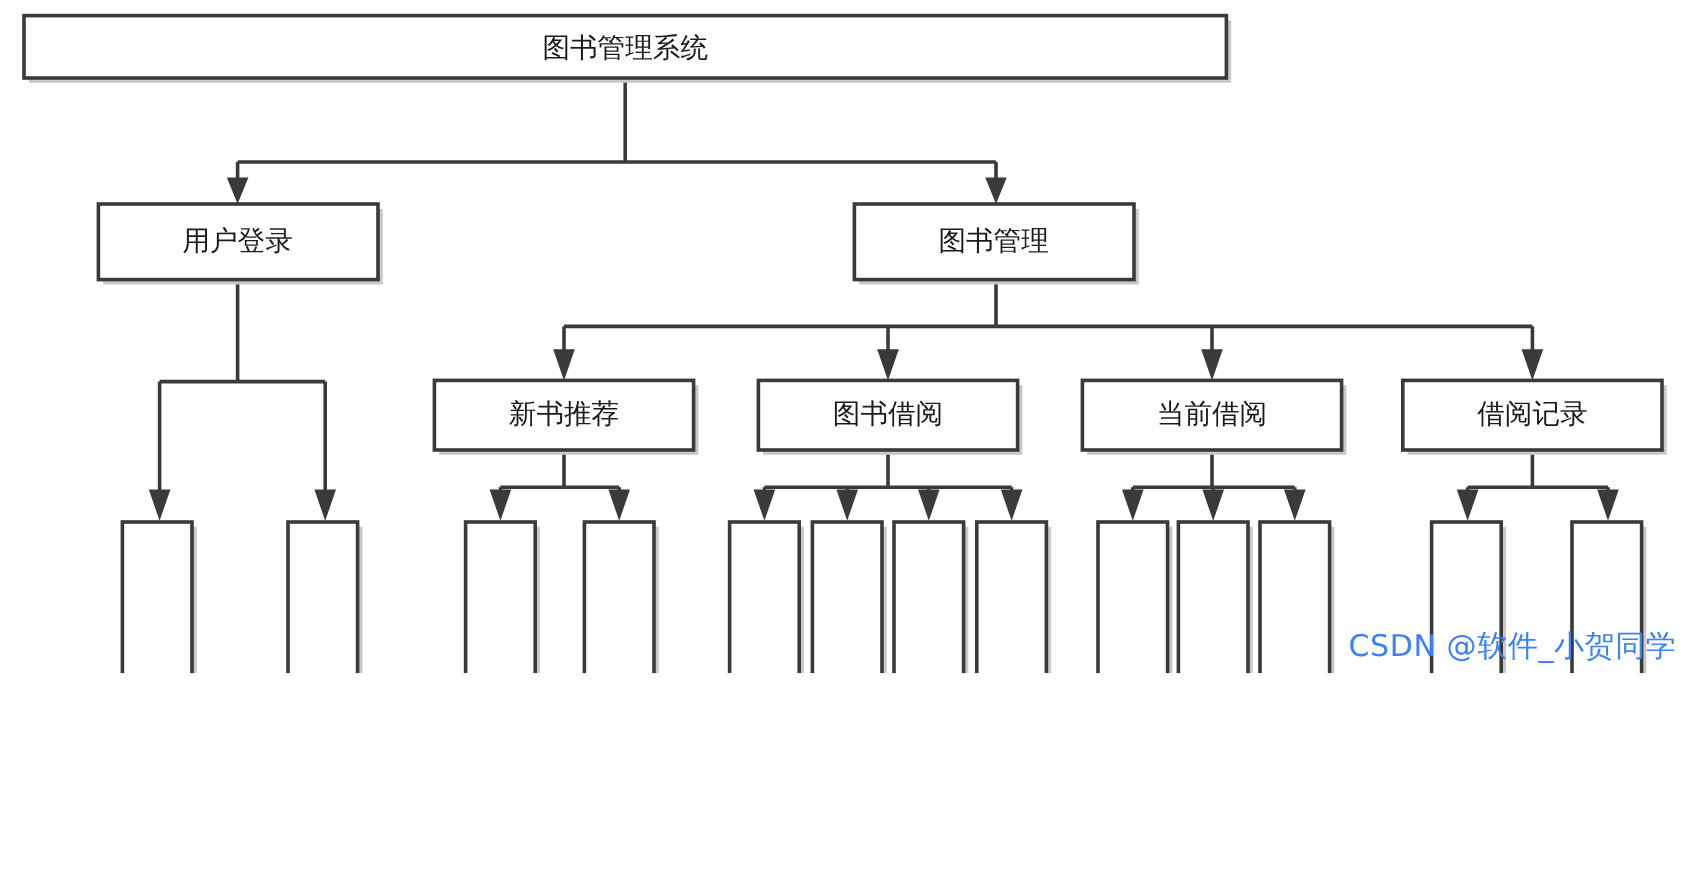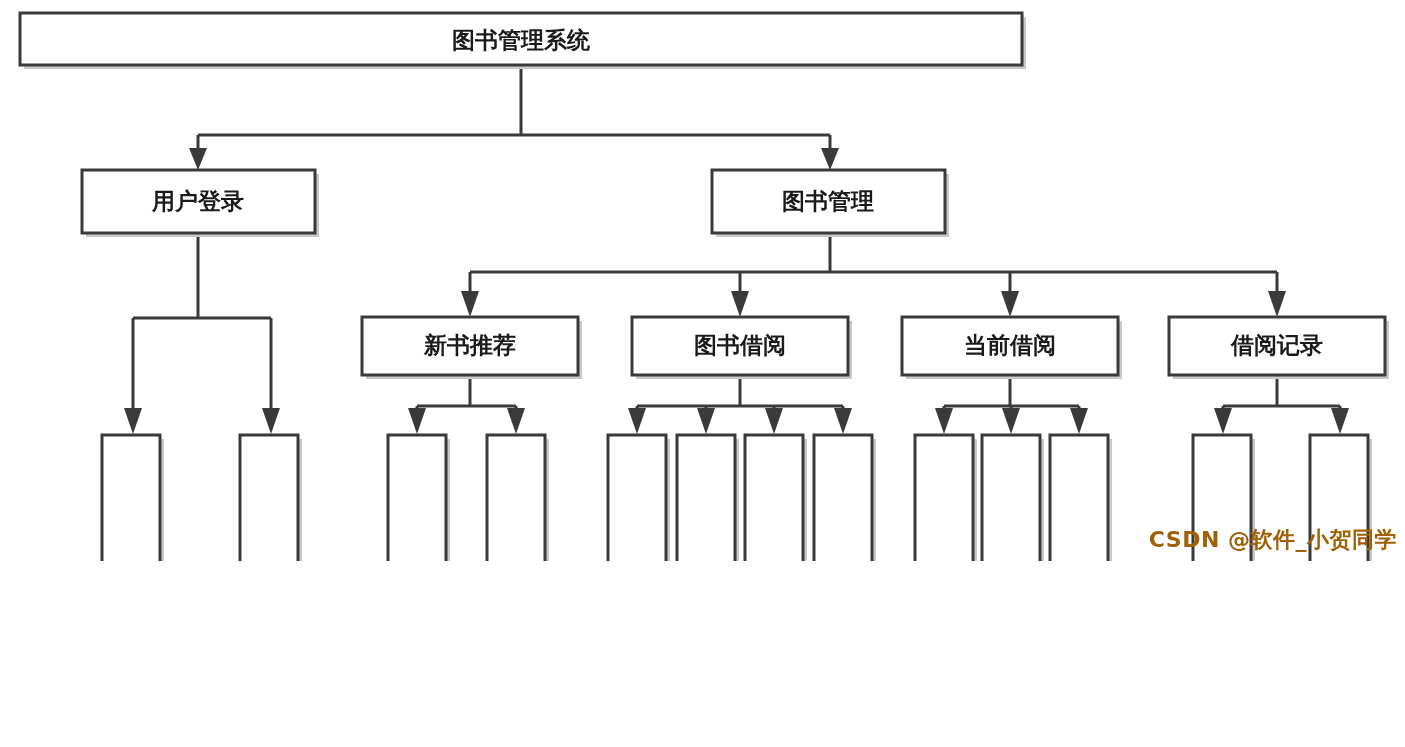--- a/index.html
+++ b/index.html
@@ -10,21 +10,20 @@
   }
   body {
     font-family: "DejaVu Sans", "Liberation Sans", sans-serif;
   }
   #diagram-root {
     position: relative;
     width: 1405px;
     height: 561px;
     background: #ffffff;
     overflow: hidden;
-    font-weight: bold;
   }
   svg.diagram-canvas {
     position: absolute;
     left: 0;
     top: 0;
     width: 1405px;
     height: 747px;
     display: block;
   }
   .node-rect {
@@ -66,22 +65,22 @@
     color: #1a1a1a;
     letter-spacing: 2px;
     pointer-events: none;
     white-space: nowrap;
   }
   .watermark {
     position: absolute;
     right: 8px;
     bottom: 6px;
     font-family: "DejaVu Sans", "Liberation Sans", sans-serif;
-    font-size: 22px;
-    color: #a16207;
+    font-size: 25px;
+    color: #3b82f6;
     letter-spacing: 0.5px;
     white-space: nowrap;
   }
 </style>
 </head>
 <body>
 
 <div id="diagram-root">
 
   <svg class="diagram-canvas" viewBox="0 0 1405 747" xmlns="http://www.w3.org/2000/svg">

